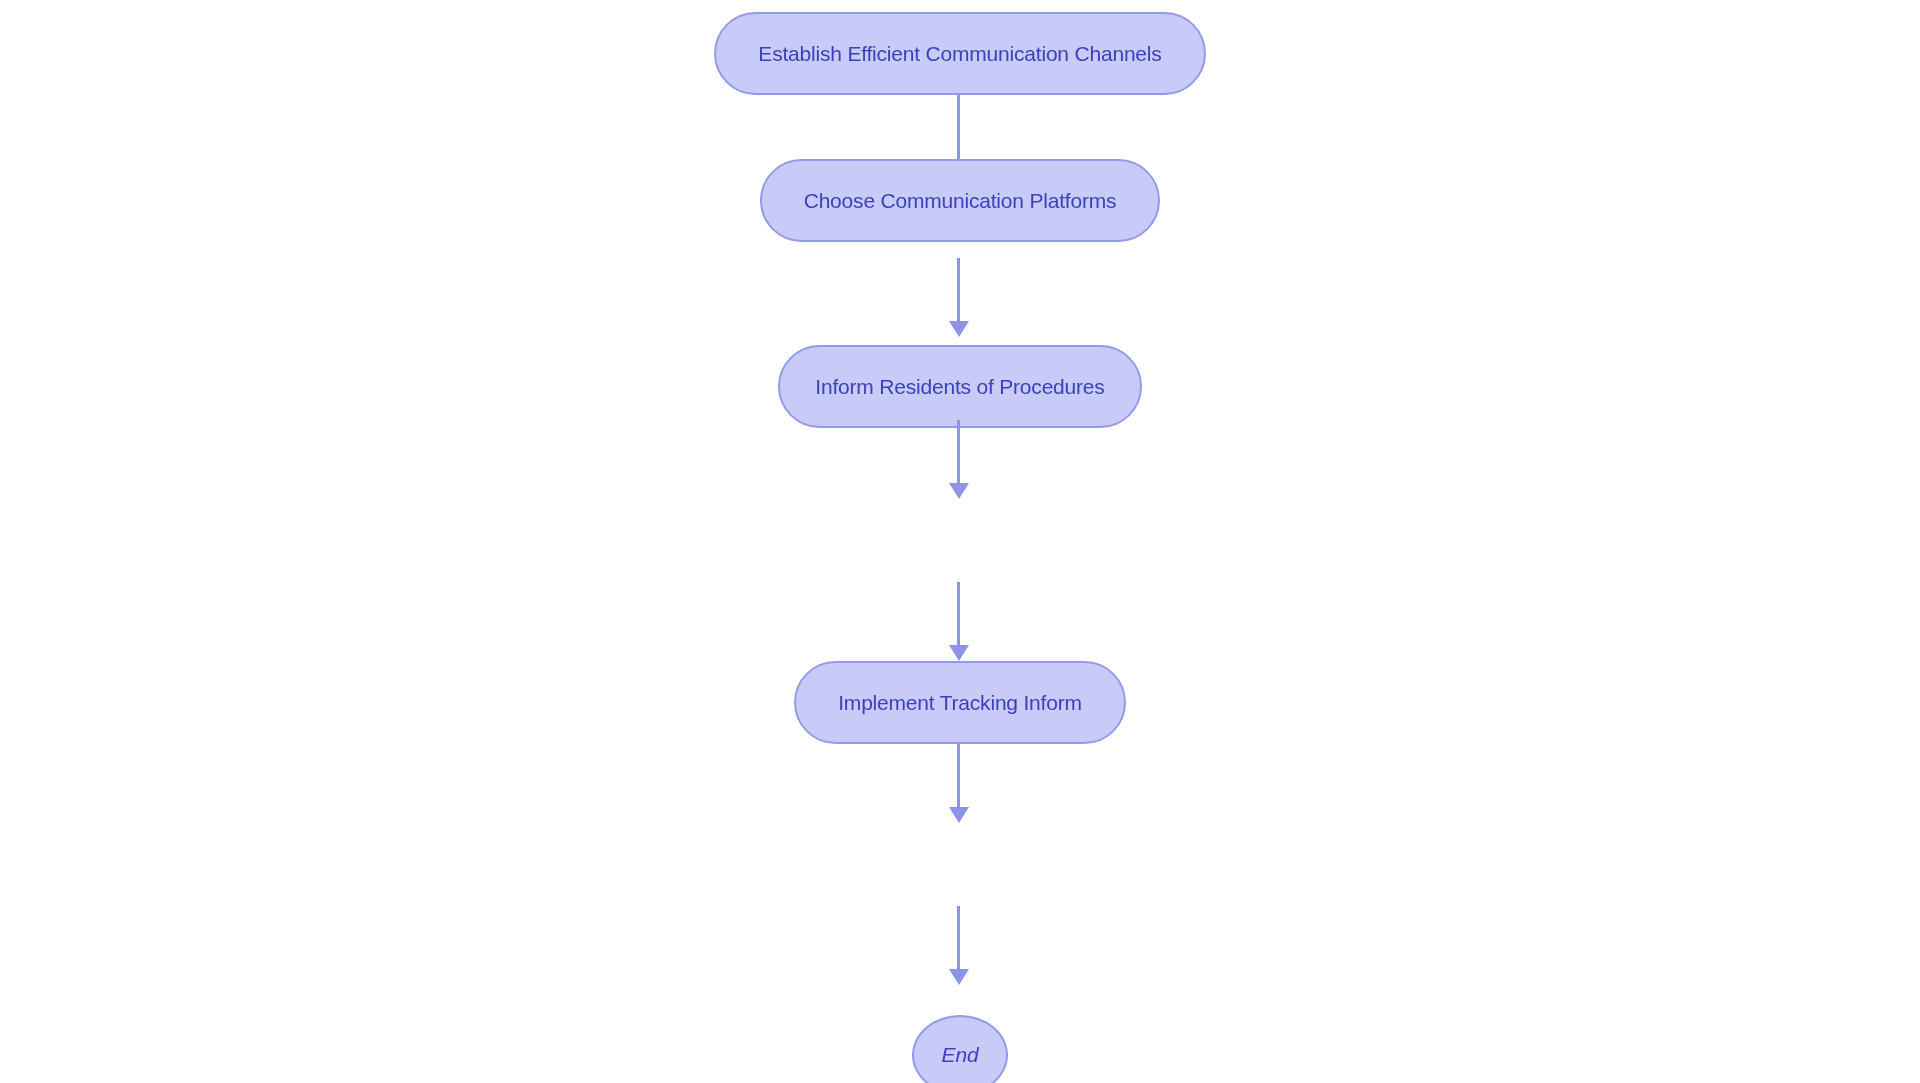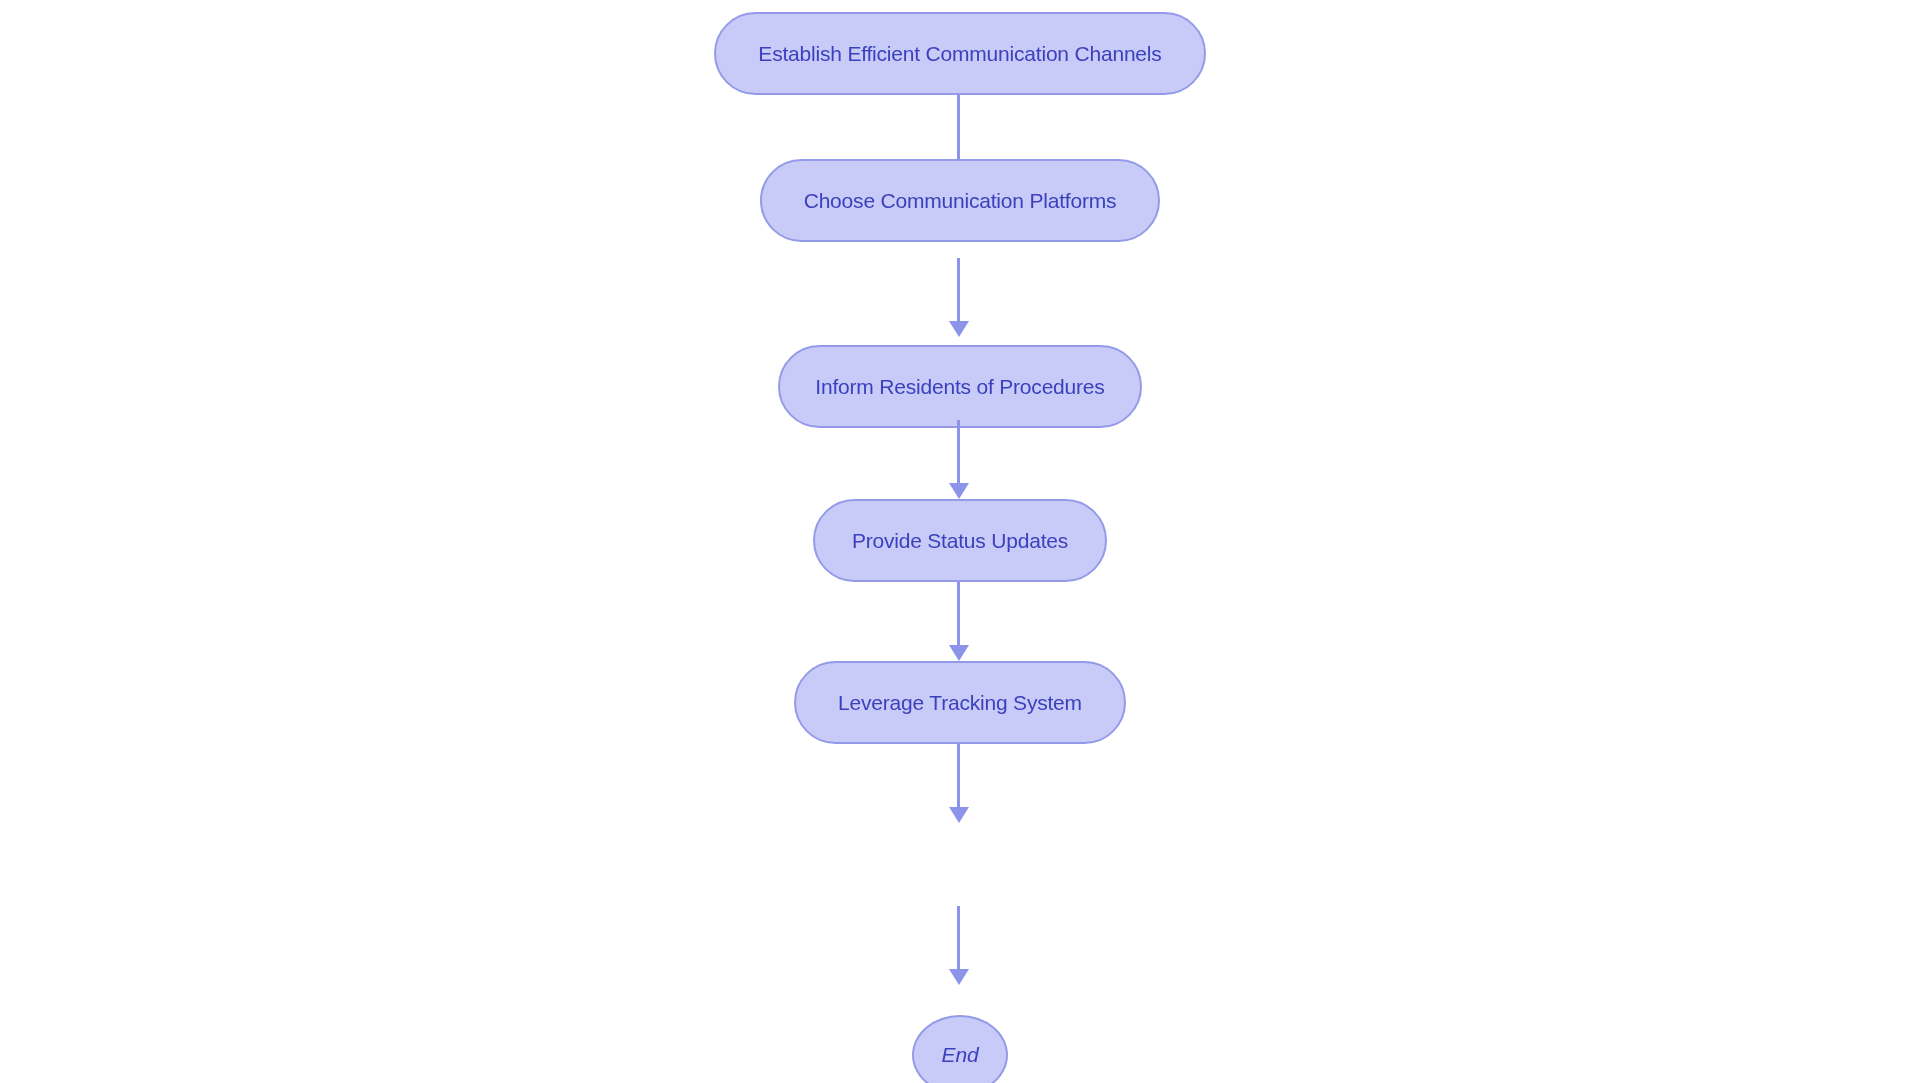--- a/index.html
+++ b/index.html
@@ -90,31 +90,28 @@
 
   <div class="node" style="left:778px; top:337px; width:364px;margin-top:8px;">
     <span>Inform Residents of Procedures</span>
   </div>
 
   <div class="arrow" style="left:957px; top:420px; height:79px">
     <div class="arrow-line"></div>
     <div class="arrow-head"></div>
   </div>
 
-  <div class="node" style="left:813px; top:499px; width:294px;">
-    <span>Provide Status Updates</span>
-  </div>
 
   <div class="arrow" style="left:957px; top:582px; height:79px">
     <div class="arrow-line"></div>
     <div class="arrow-head"></div>
   </div>
 
   <div class="node" style="left:794px; top:661px; width:332px;">
-    <span>Leverage Tracking System</span>
+    <span>Implement Tracking Inform</span>
   </div>
 
   <div class="arrow" style="left:957px; top:744px; height:79px">
     <div class="arrow-line"></div>
     <div class="arrow-head"></div>
   </div>
 
 
   <div class="arrow" style="left:957px; top:906px; height:79px">
     <div class="arrow-line"></div>

